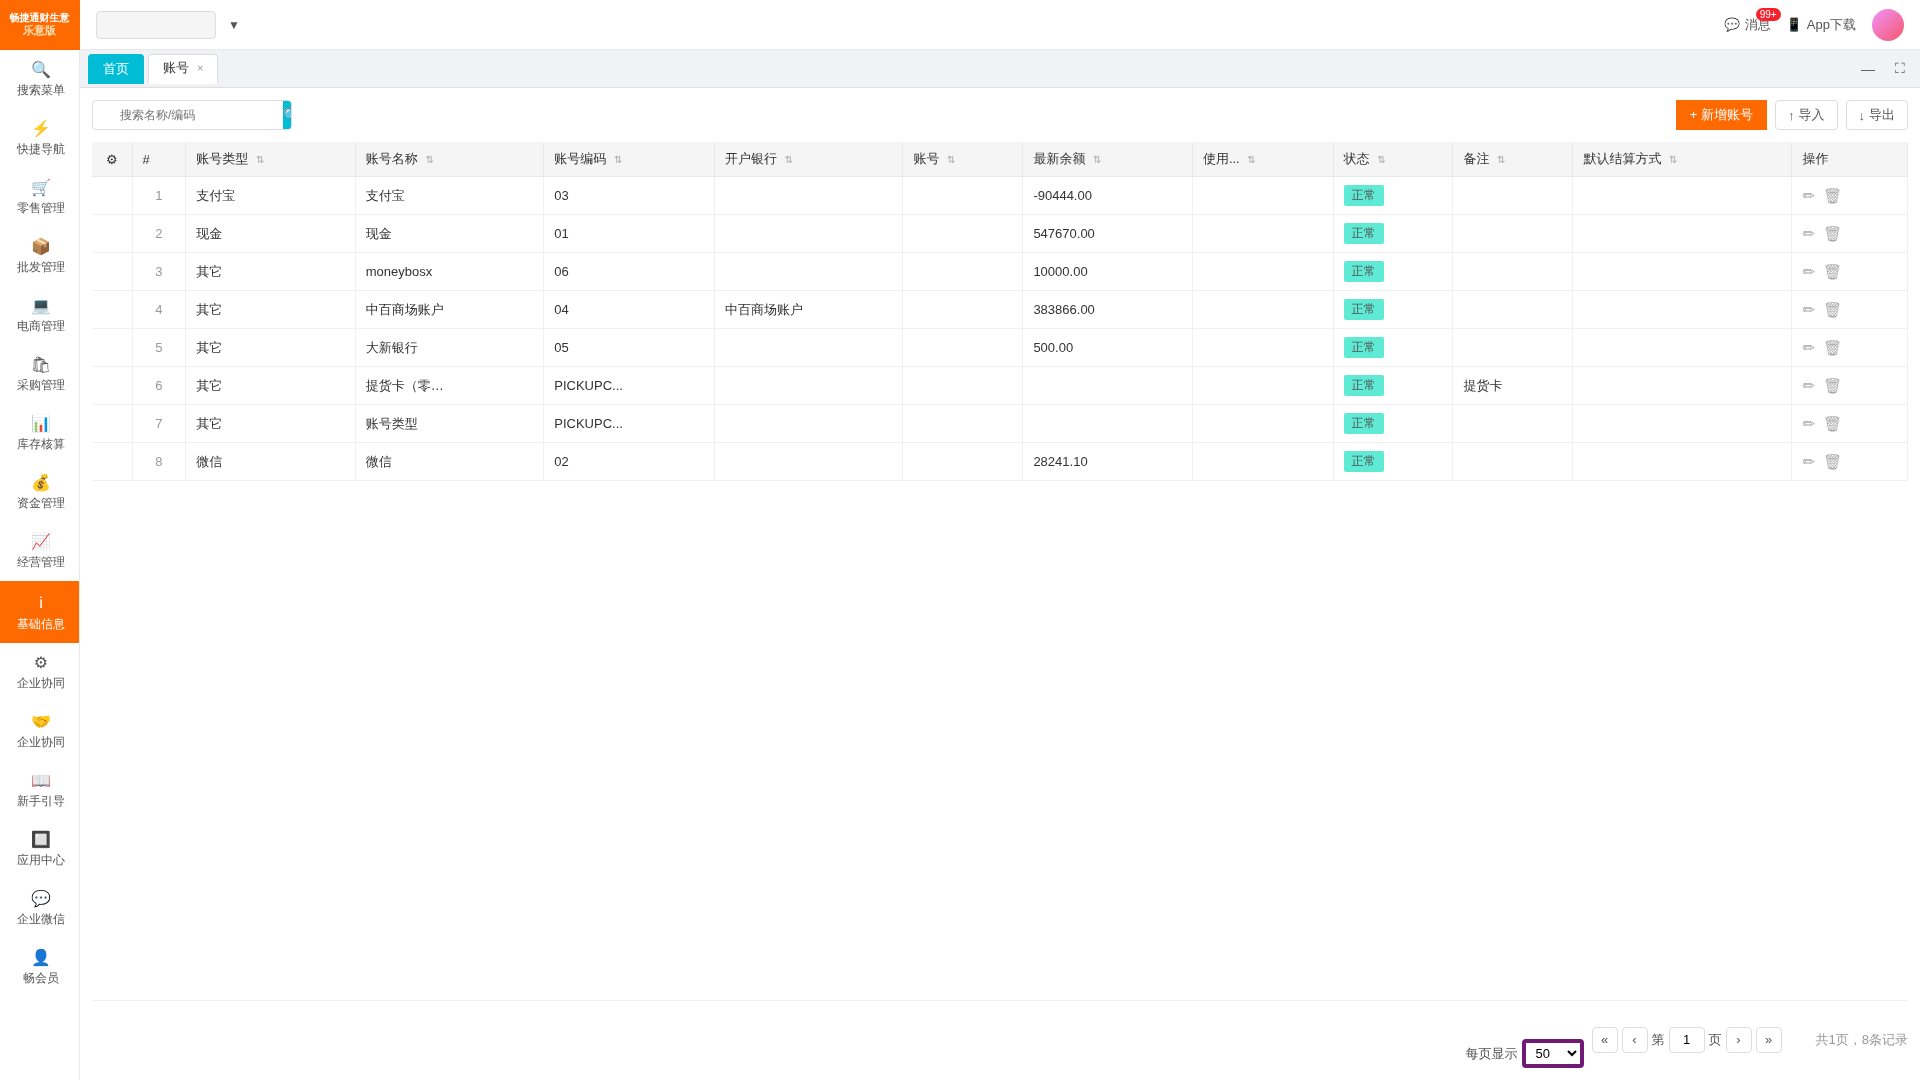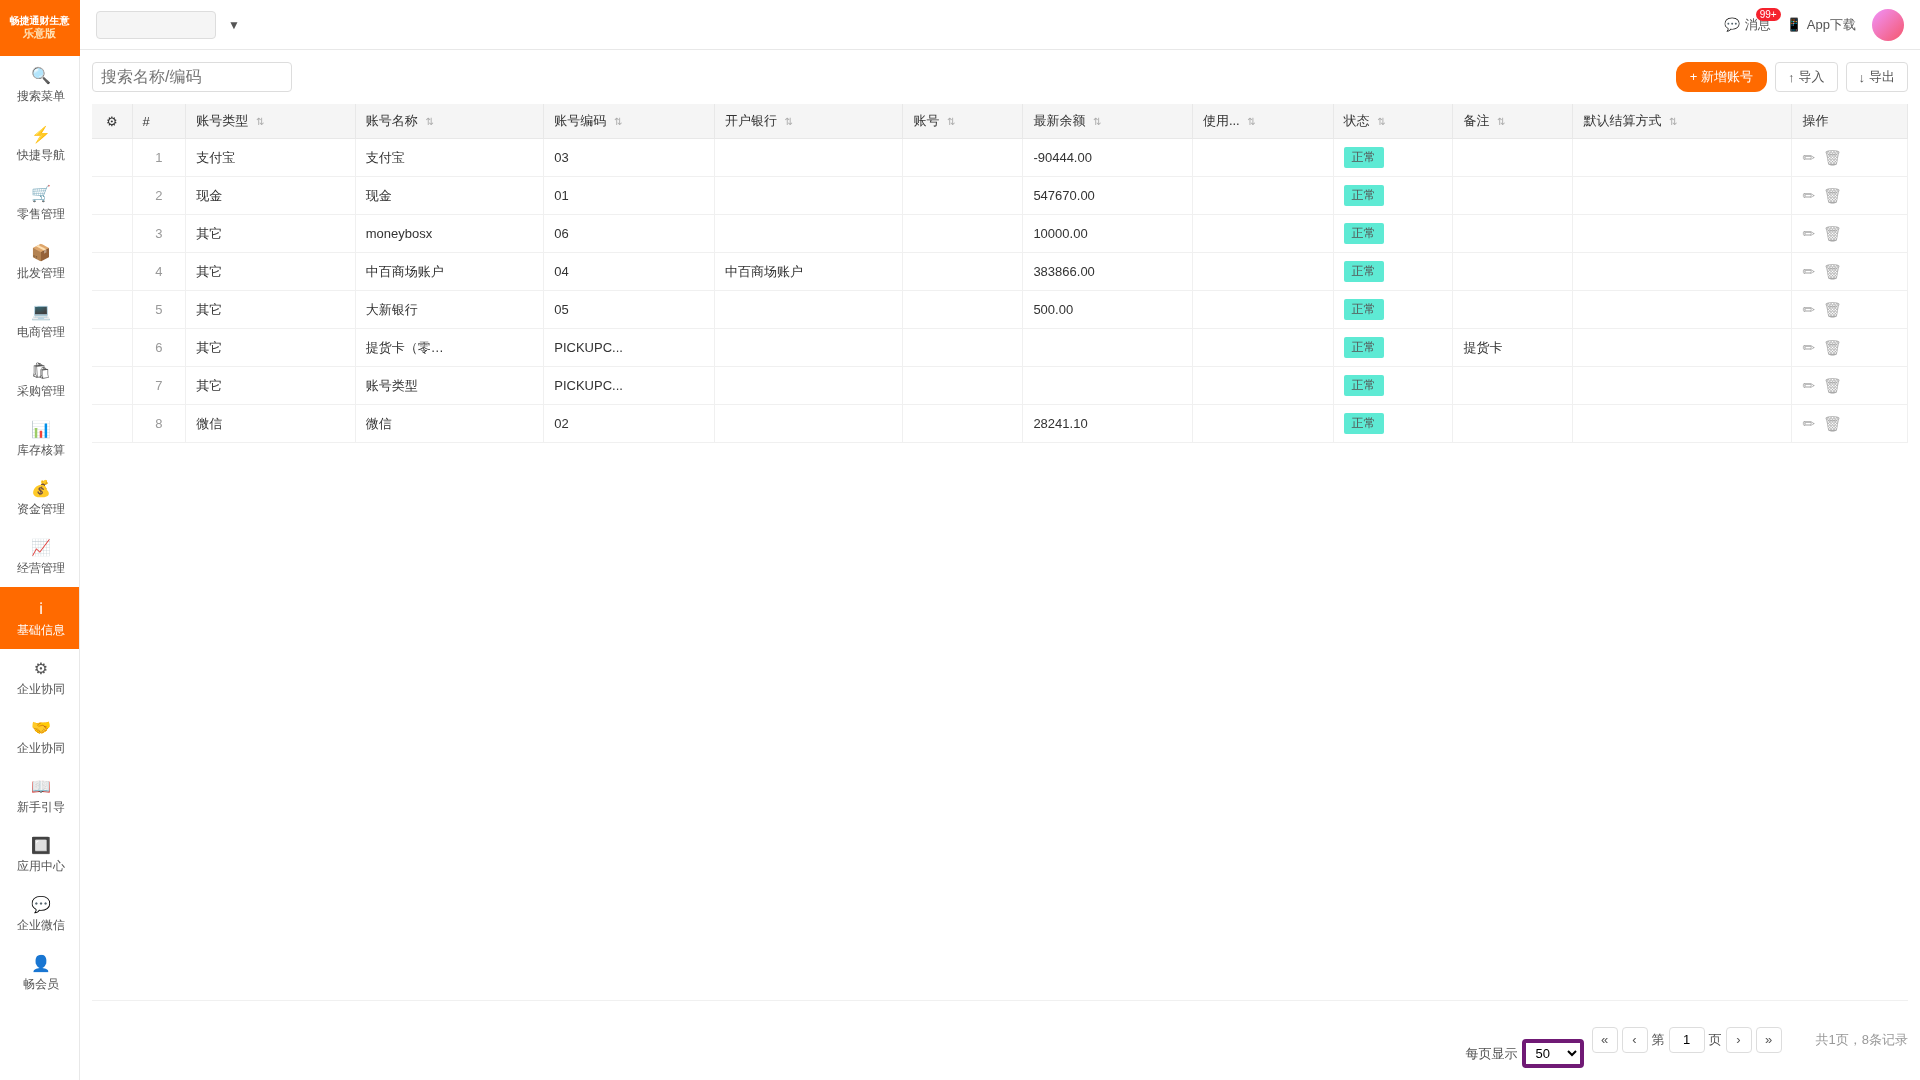--- a/index.html
+++ b/index.html
@@ -11,21 +11,21 @@
       background: #fff;
       display: flex;
       flex-direction: column;
       align-items: center;
       padding-top: 0;
       border-right: 1px solid #e8e8e8;
       flex-shrink: 0;
     }
     .sidebar-logo {
       width: 80px;
-      height: 56px;
+      height: 50px;
       background: #ff6a00;
       display: flex;
       align-items: center;
       justify-content: center;
       color: #fff;
       font-size: 11px;
       font-weight: bold;
       text-align: center;
       padding: 4px;
       flex-shrink: 0;
@@ -154,40 +154,41 @@
       border-radius: 4px;
       overflow: hidden;
       width: 200px;
       height: 30px;
     }
     .search-input-wrap input {
       flex: 1;
       border: none;
       outline: none;
       padding: 0 8px;
-      font-size: 16px;
+      font-size: 12px;
       color: #999;
+      margin-left: 19px;
     }
     .search-input-wrap .search-icon-btn {
       width: 30px;
       height: 30px;
       background: #00bcd4;
       display: flex;
       align-items: center;
       justify-content: center;
       cursor: pointer;
       color: #fff;
       font-size: 14px;
     }
     .toolbar-right { display: flex; gap: 8px; }
     .btn-add {
       background: #ff6a00;
       color: #fff;
       border: none;
-      border-radius: 12px;
+      border-radius: 0;
       padding: 0 14px;
       height: 30px;
       cursor: pointer;
       font-size: 13px;
       display: flex;
       align-items: center;
       gap: 4px;
     }
     .btn-import, .btn-export {
       background: #fff;
@@ -381,20 +382,33 @@
       <div class="app-download">
         <span>📱</span>
         <span>App下载</span>
       </div>
       <div class="avatar">
         <div class="avatar-img"></div>
       </div>
     </div>
   </div>
 
+  <div class="tab-bar">
+    <div class="tab tab-home">
+      <span>首页</span>
+    </div>
+    <div class="tab active">
+      <span>账号</span>
+      <span class="tab-close">×</span>
+    </div>
+    <div class="tab-actions">
+      <div class="tab-action-btn">—</div>
+      <div class="tab-action-btn">⛶</div>
+    </div>
+  </div>
 
   <div class="content">
 
     <div class="toolbar">
       <div class="search-input-wrap">
         <input type="text" placeholder="搜索名称/编码" style="">
         <div class="search-icon-btn">
           <span>🔍</span>
         </div>
       </div>

